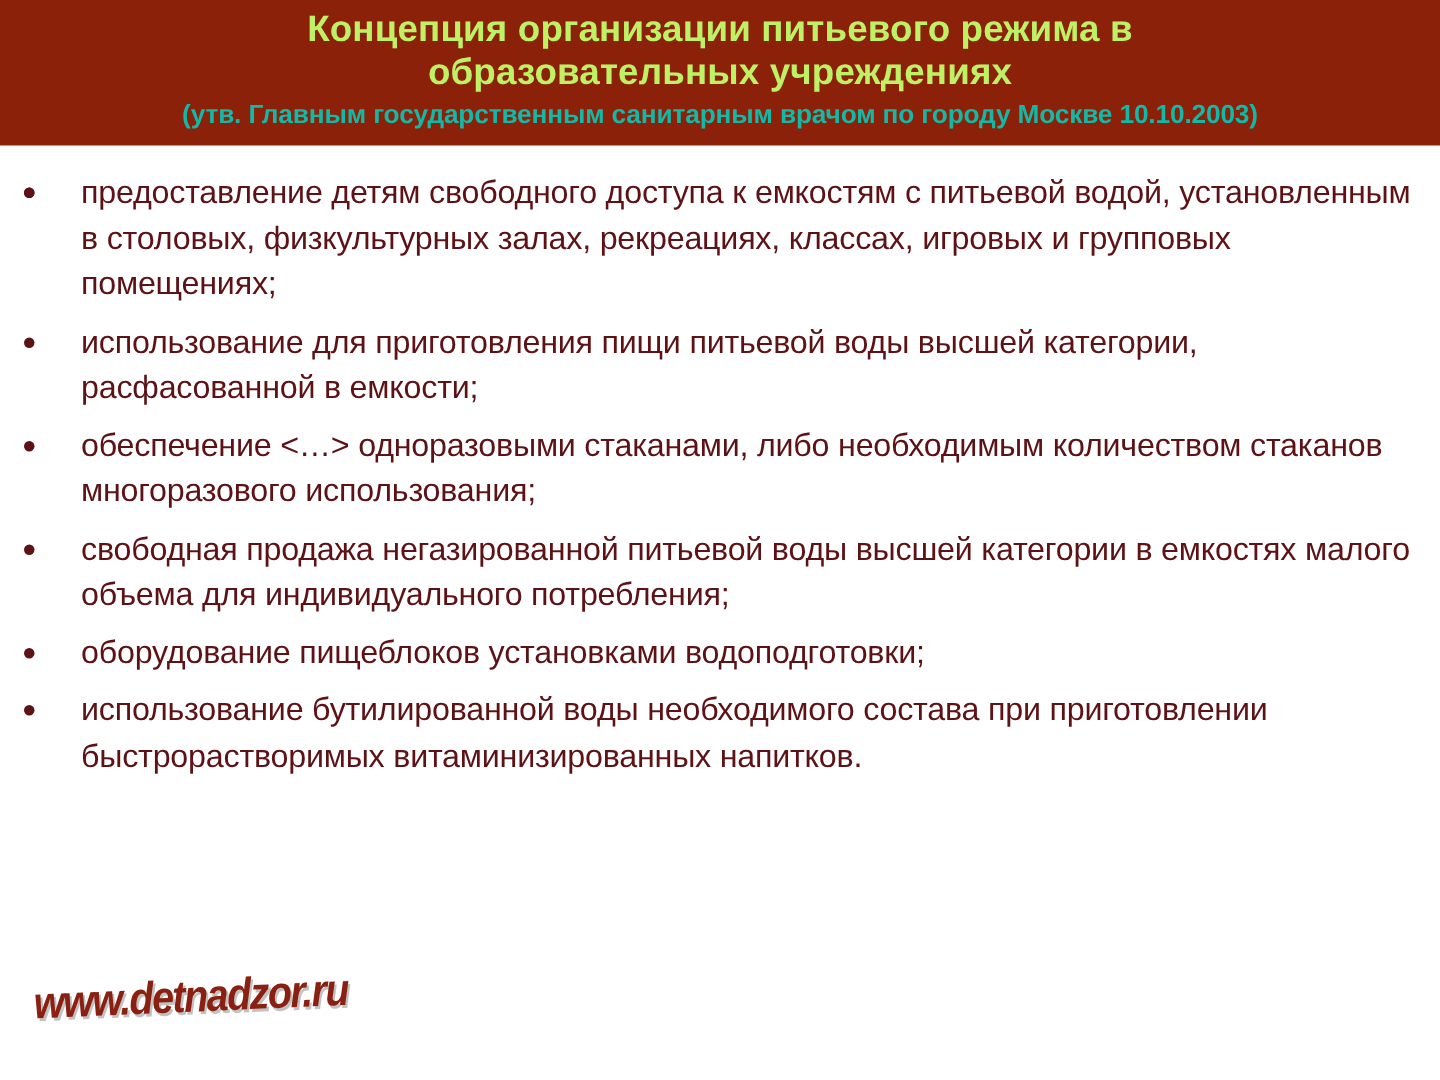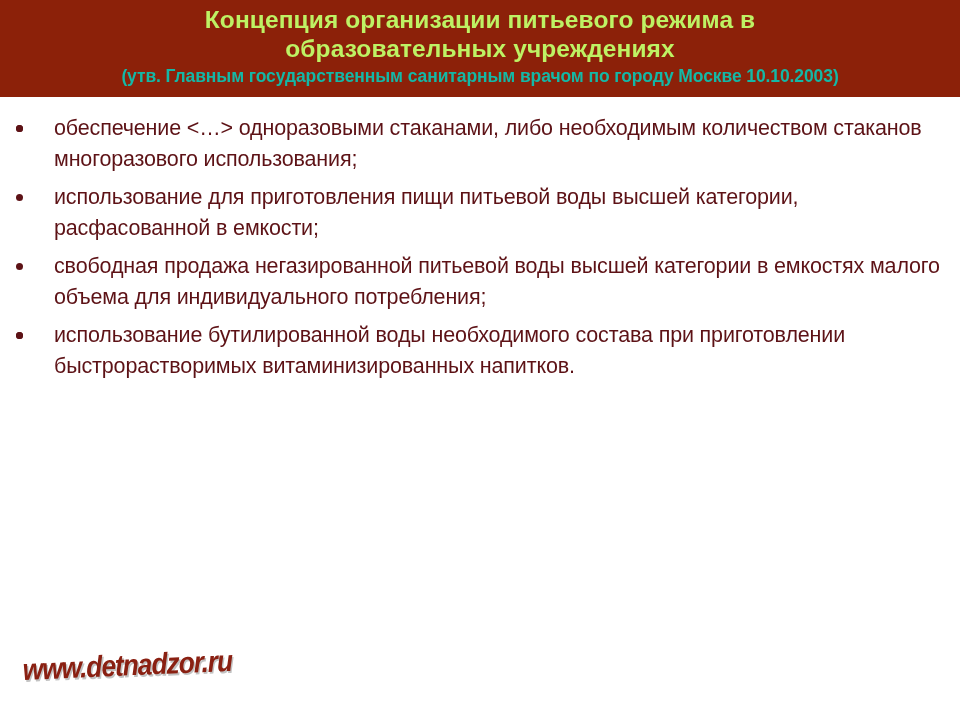--- a/index.html
+++ b/index.html
@@ -157,39 +157,43 @@
   </div>
 
   <div class="body-area">
     <ul class="bullets">
 
       <li>
         <span class="bullet-dot"></span>
         <span class="li-strong"></span>
       </li>
 
+      <li>
+        <span class="bullet-dot"></span>
+        <span class="li-text">предоставление детям свободного доступа к емкостям с питьевой водой, установленным в столовых, физкультурных залах, рекреациях, классах, игровых и групповых помещениях;</span><span class="li-strong"></span>
+      </li>
+
+      <li>
+        <span class="bullet-dot"></span>
+        <span class="li-text">использование для приготовления пищи питьевой воды высшей категории, расфасованной в емкости;</span><span class="li-strong"></span>
+      </li>
 
       <li>
         <span class="bullet-dot"></span>
         <span class="li-text">обеспечение &lt;…&gt; одноразовыми стаканами, либо необходимым количеством стаканов многоразового использования;</span><span class="li-strong"></span>
       </li>
 
       <li>
         <span class="bullet-dot"></span>
-        <span class="li-text">использование для приготовления пищи питьевой воды высшей категории, расфасованной в емкости;</span><span class="li-strong"></span>
-      </li>
-
-      <li>
-        <span class="bullet-dot"></span>
         <span class="li-text">свободная продажа негазированной питьевой воды высшей категории в емкостях малого объема для индивидуального потребления;</span><span class="li-strong"></span>
       </li>
 
       <li>
         <span class="bullet-dot"></span>
-        <span class="li-strong"></span>
+        <span class="li-text">оборудование пищеблоков установками водоподготовки;</span><span class="li-strong"></span>
       </li>
 
 
       <li>
         <span class="bullet-dot"></span>
         <span class="li-text">использование бутилированной воды необходимого состава при приготовлении быстрорастворимых витаминизированных напитков.</span><span class="li-strong"></span>
       </li>
 
     </ul>
   </div>

